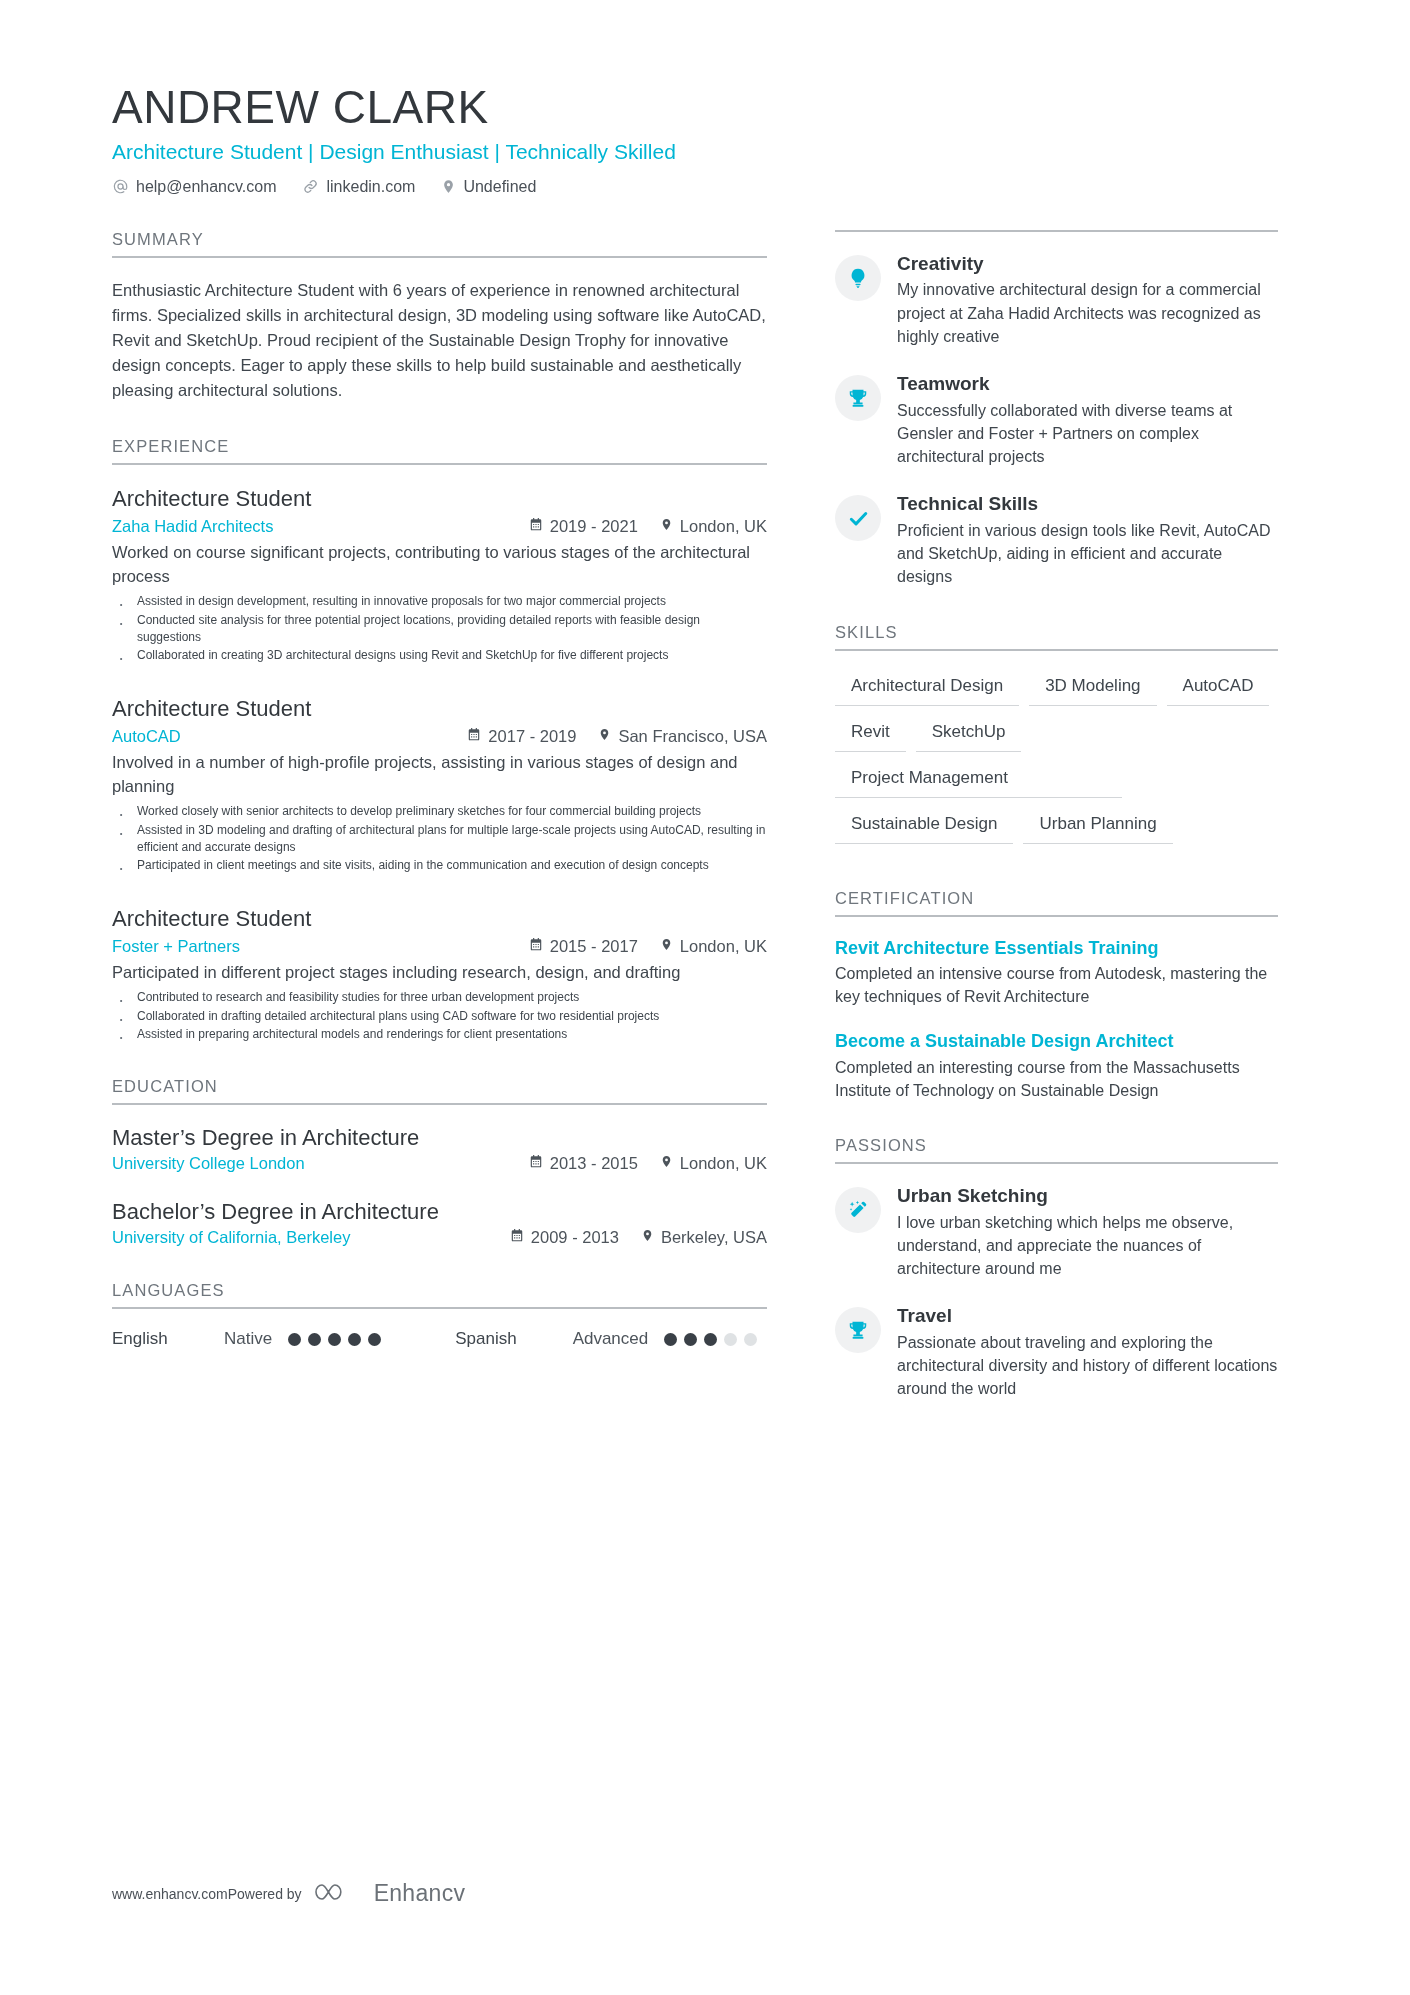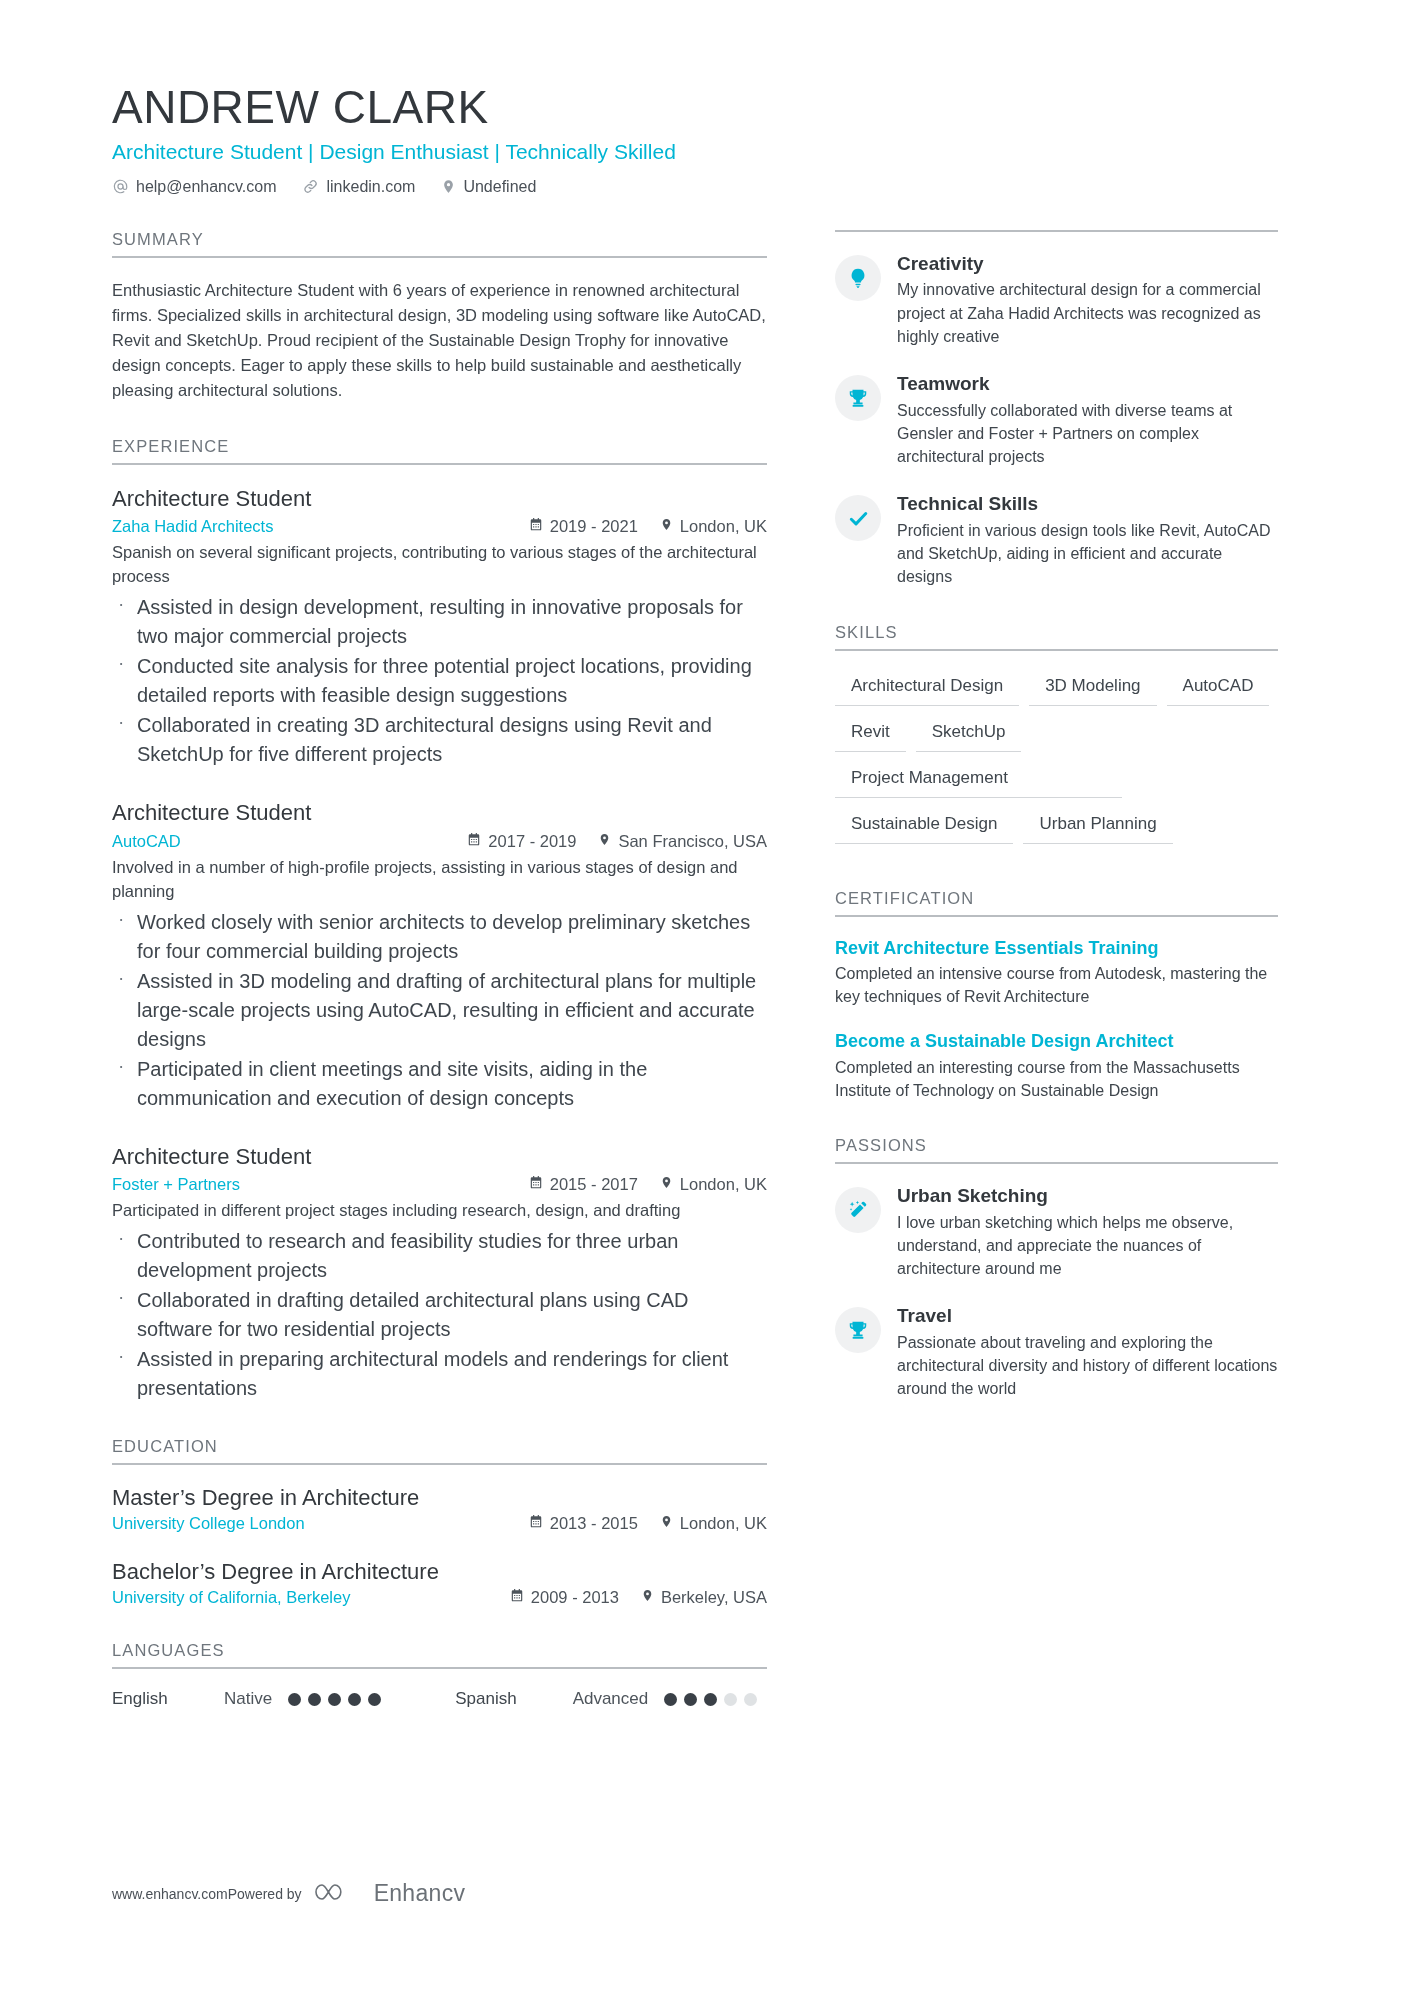--- a/index.html
+++ b/index.html
@@ -41,21 +41,21 @@
   .job { margin-bottom:30px; }
   .job:last-child { margin-bottom:4px; }
   .job-title { font-size:22px; font-weight:400; color:#33383d; margin:0 0 5px 0; line-height:1.25; }
   .job-meta { display:flex; align-items:flex-end; font-size:16.5px; margin-bottom:5px; }
   .company { color:#00b5d4; flex:none; }
   .meta-right { display:flex; align-items:center; gap:22px; margin-left:auto; color:#4d545b; }
   .meta-item { display:flex; align-items:center; gap:7px; white-space:nowrap; }
   .job-desc { font-size:16.5px; line-height:1.45; color:#3f464d; margin:0 0 4px 0; }
   .bullets { list-style:none; margin:0; padding:0; }
   .bullets li {
-    position:relative; padding-left:25px; font-size:20px; line-height:1.45;
+    position:relative; padding-left:25px; font-size:12px; line-height:1.45;
     color:#3f464d; margin-bottom:1px;
   }
   .bullets li:before {
     content:"·"; position:absolute; left:6px; top:-3px; font-size:19px; color:#707880;
   }
 
   .edu { margin-bottom:26px; }
   .edu:last-child { margin-bottom:0; }
   .edu-title { font-size:22px; font-weight:400; color:#33383d; margin:0 0 3px 0; }
   .edu-meta { display:flex; align-items:baseline; font-size:16.5px; }
@@ -172,21 +172,21 @@
               <span class="meta-item">
                 <span>
                   <svg width="13" height="15" viewBox="0 0 24 24" fill="#4d545b">
                       <path d="M12 2C8.1 2 5 5.1 5 9c0 5.2 7 13 7 13s7-7.8 7-13c0-3.9-3.1-7-7-7zm0 9.6A2.6 2.6 0 1 1 12 6.4a2.6 2.6 0 0 1 0 5.2z"></path>
                     </svg>
                 </span>
                 <span>London, UK</span>
               </span>
             </span>
           </div>
-          <p class="job-desc">Spanish on several significant projects, contributing to various stages of the architectural process</p>
+          <p class="job-desc">Worked on course significant projects, contributing to various stages of the architectural process</p>
           <ul class="bullets">
             <li>Assisted in design development, resulting in innovative proposals for two major commercial projects</li>
             <li>Conducted site analysis for three potential project locations, providing detailed reports with feasible design suggestions</li>
             <li>Collaborated in creating 3D architectural designs using Revit and SketchUp for five different projects</li>
           </ul>
         </div>
 
         <div class="job">
           <h3 class="job-title">Architecture Student</h3>
           <div class="job-meta">

